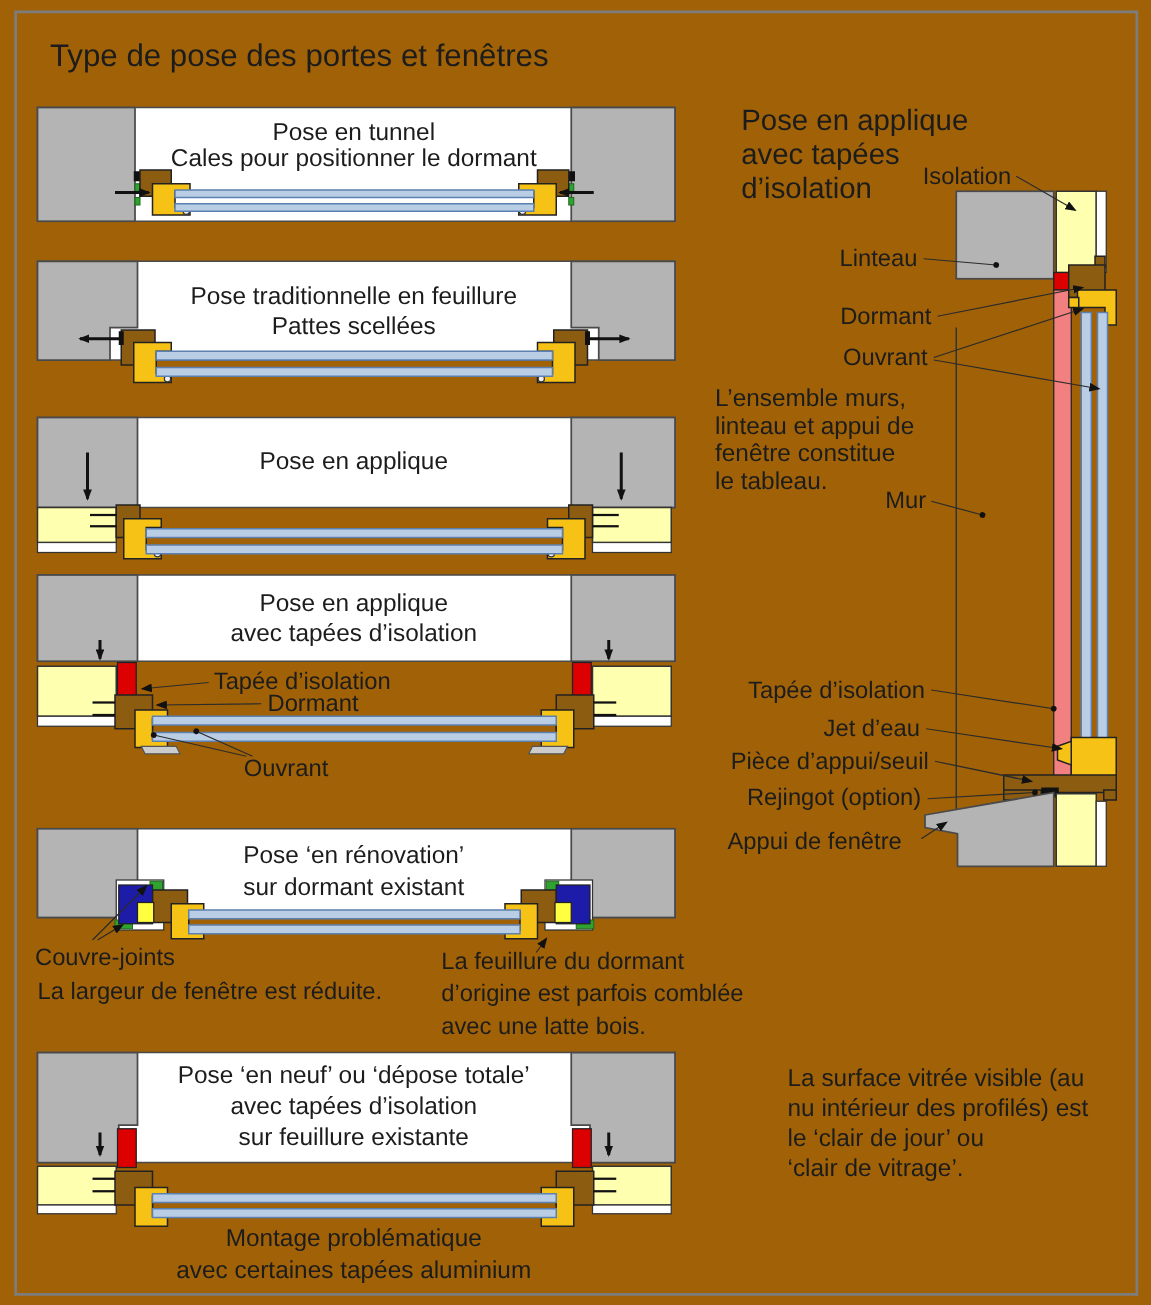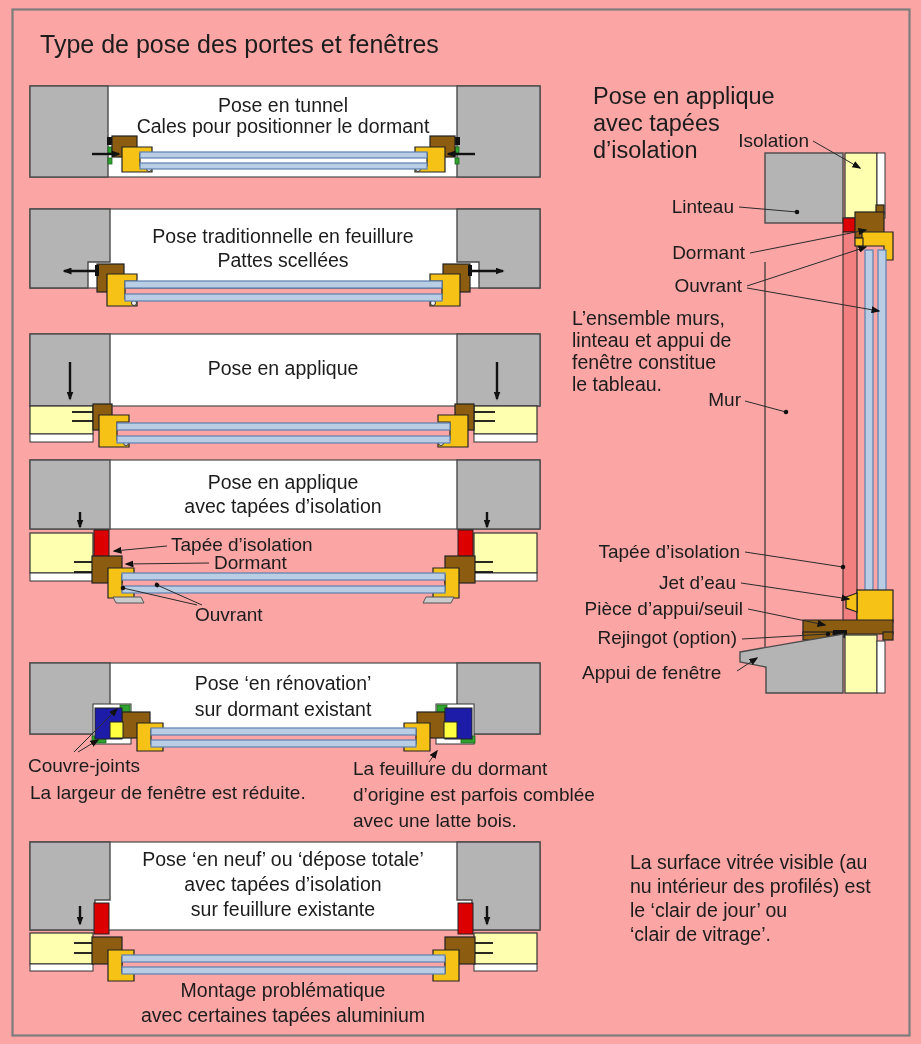--- a/index.html
+++ b/index.html
@@ -1,16 +1,16 @@
 <!DOCTYPE html>
 <html style="--wall: #b4b4b4; --insulation: #ffffb0; --frame: #f6c216; --dormant: #8c5c10; --red: #dd0000; --salmon: #f28080; --glazing: #b9cde5; --navy: #1c1ca8; --green: #2fa22f; --yellow2: #ffff40; --bracket: #cccccc;"><head>
 <meta charset="utf-8">
 <style>
   html,body{margin:0;padding:0;background:#fff;}
-  #page{position:relative;width:921px;height:1044px;background:#fca5a5;overflow:hidden;}
+  #page{position:relative;width:921px;height:1044px;background:#a16207;overflow:hidden;}
   svg{display:block;}
   text{font-family:"Liberation Sans","DejaVu Sans",sans-serif;fill:#1c1c1c;}
   .t-main{font-size:25px;}
   .t-h{font-size:19.5px;}
   .t-l{font-size:19px;}
   .t-sec{font-size:23.5px;}
   .mid{text-anchor:middle;}
   .end{text-anchor:end;}
   .band{fill:#ffffff;stroke:#4a4a4a;stroke-width:1.2;}
   .wall{fill:var(--wall);stroke:#4a4a4a;stroke-width:1.4;}

